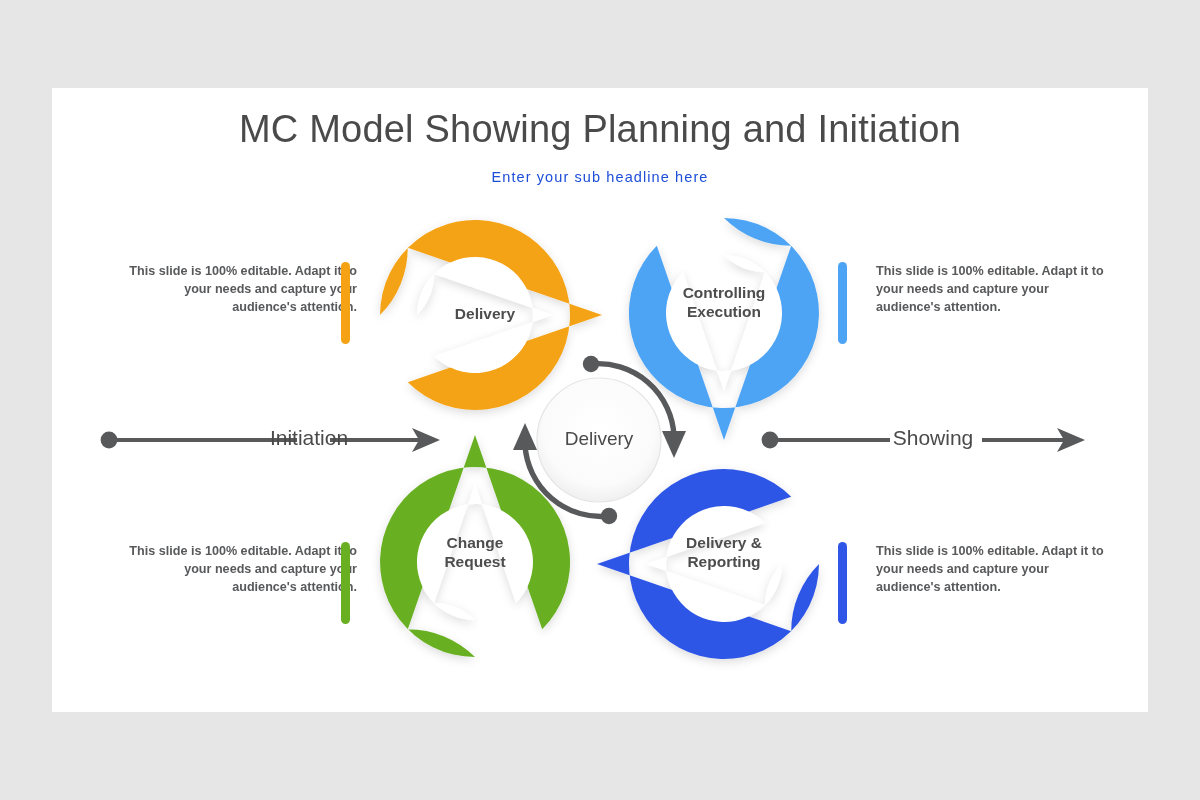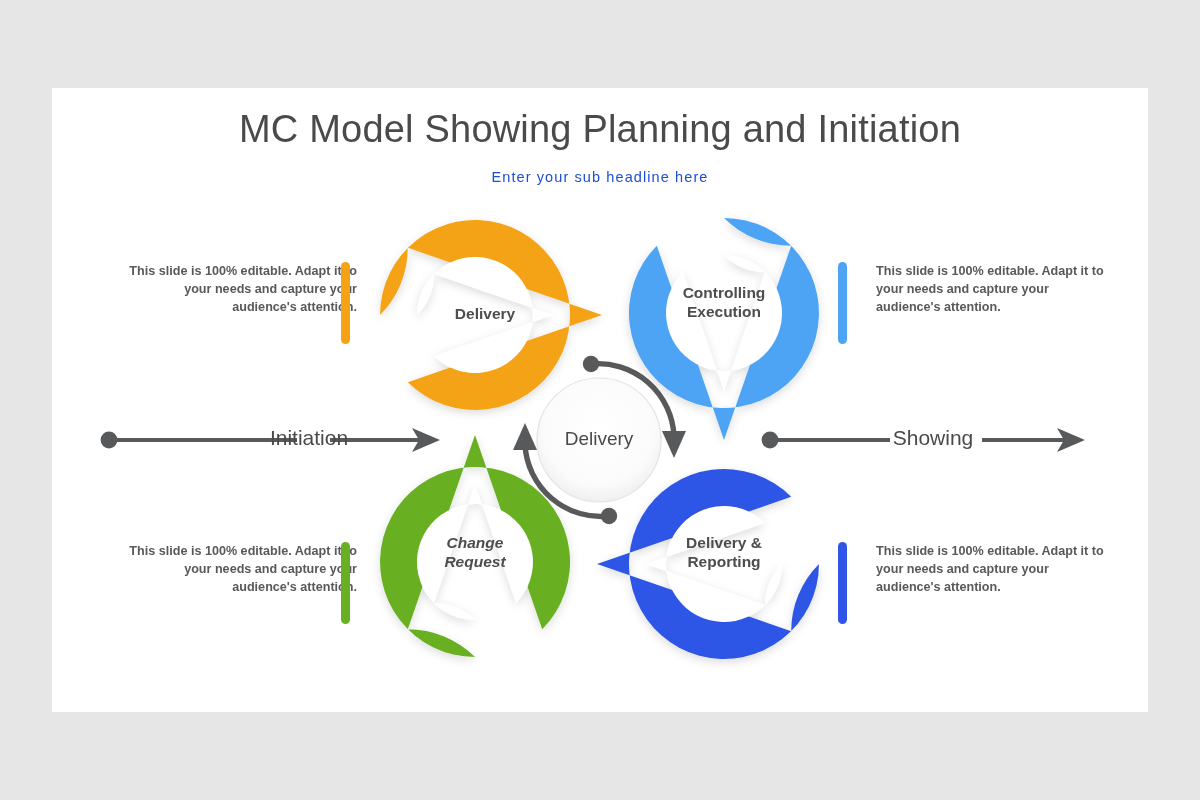--- a/index.html
+++ b/index.html
@@ -186,21 +186,21 @@
         <circle cx="718" cy="352" r="8.4" fill="#58595b"></circle>
         <path d="M 1005,340 L 1033,352 L 1005,364 L 1012,352 Z" fill="#58595b"></path>
       </svg>
     </div>
 
     <div class="pin-label" style="left:363px; top:217px; width:140px;">Delivery</div>
 
     <div class="pin-label" style="left:602px; top:196px; width:140px;">Controlling
 Execution</div>
 
-    <div class="pin-label" style="left:353px; top:446px; width:140px;font-style:italic;">Change
+    <div class="pin-label" style="left:353px; top:446px; width:140px;">Change
 Request</div>
 
     <div class="pin-label" style="left:602px; top:446px; width:140px;">Delivery &amp;
 Reporting</div>
 
     <div class="exec-label" style="left:477px; top:340px; width:140px;">Delivery</div>
 
     <div class="flow-label" style="left:191px; top:338px; width:132px;">Initiation</div>
 
     <div class="flow-label" style="left:831px; top:338px; width:100px;">Showing</div>

